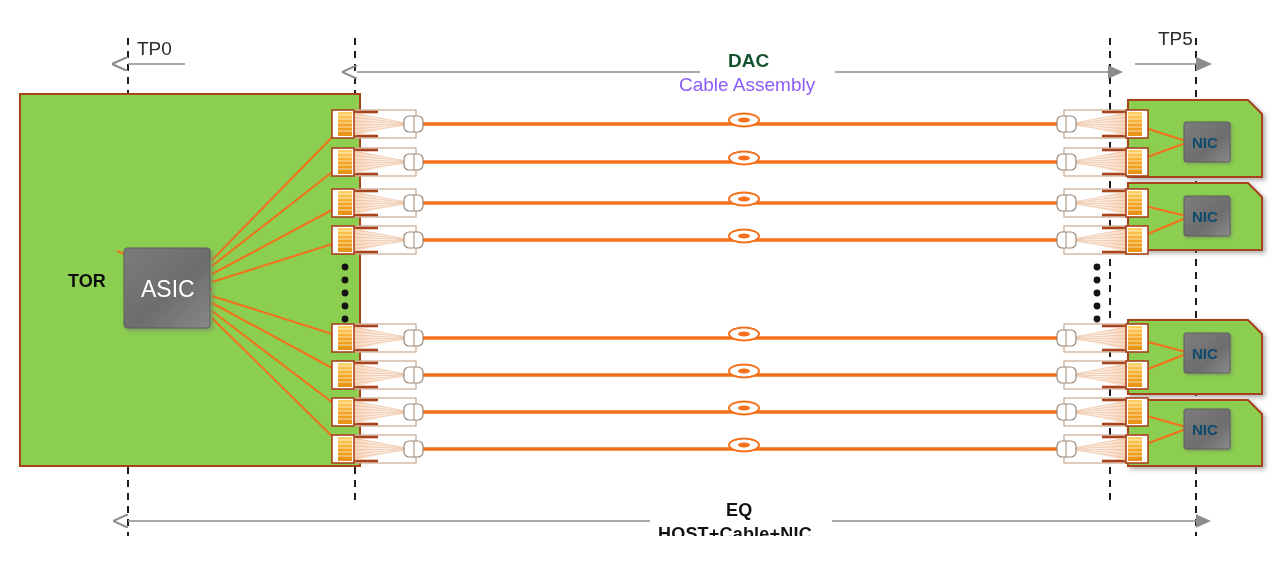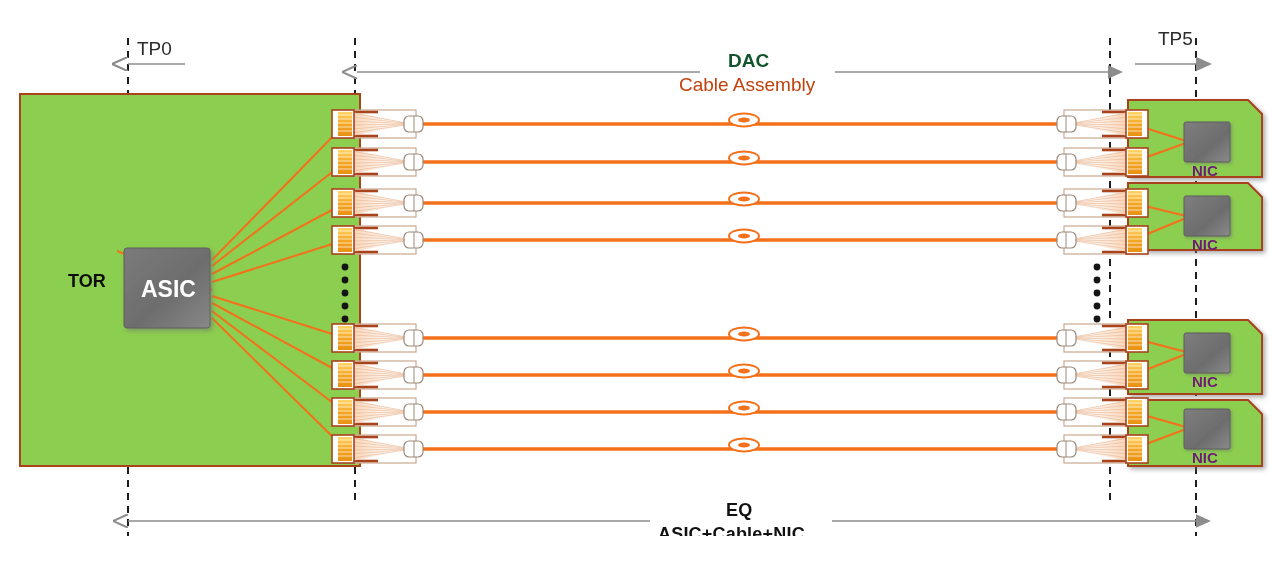--- a/index.html
+++ b/index.html
@@ -35,43 +35,42 @@
     font-size: 19px;
     color: #2b2b2b;
   }
   .lbl-dac {
     font-size: 19px;
     font-weight: bold;
     color: #14532d;
   }
   .lbl-dac-sub {
     font-size: 19px;
-    color: #c2410c;
+    color: #8b5cf6;
   }
   .lbl-eq {
     font-size: 18px;
     font-weight: bold;
     color: #111111;
     letter-spacing: .2px;
     margin-top: 6px;
   }
   .lbl-tor {
     font-size: 18px;
     font-weight: bold;
     color: #0d0d0d;
   }
   .lbl-asic {
     font-size: 23px;
     color: #ffffff;
   }
   .lbl-nic {
     font-size: 15px;
     font-weight: bold;
-    color: #701a75;
-    margin-top: 28px;
+    color: #0c4a6e;
   }
 </style>
 </head>
 <body>
 
 <div id="stage">
 
   <svg class="layer" viewBox="0 0 1280 564" xmlns="http://www.w3.org/2000/svg">
     <defs>
       <linearGradient id="chipGrad" x1="0" y1="0" x2="1" y2="1">
@@ -690,24 +689,24 @@
   <div class="lbl lbl-tp" style="left:137px; top:38px;">TP0</div>
 
   <div class="lbl lbl-tp" style="left:1158px; top:28px;">TP5</div>
 
   <div class="lbl lbl-dac" style="left:728px; top:50px;">DAC</div>
 
   <div class="lbl lbl-dac-sub" style="left:679px; top:74px;">Cable Assembly</div>
 
   <div class="lbl lbl-eq" style="left:726px; top:494px;">EQ</div>
 
-  <div class="lbl lbl-eq" style="left:658px; top:518px;">ASIC+Cable+NIC</div>
+  <div class="lbl lbl-eq" style="left:658px; top:518px;">HOST+Cable+NIC</div>
 
   <div class="lbl lbl-tor" style="left:33px; top:271px;margin-left:35px;">TOR</div>
 
-  <div class="lbl lbl-asic" style="left:141px; top:276px;font-weight:bold;">ASIC</div>
+  <div class="lbl lbl-asic" style="left:141px; top:276px;">ASIC</div>
 
   <div class="lbl lbl-nic" style="left:1192px; top:134px;">NIC</div>
   <div class="lbl lbl-nic" style="left:1192px; top:208px;">NIC</div>
   <div class="lbl lbl-nic" style="left:1192px; top:345px;">NIC</div>
   <div class="lbl lbl-nic" style="left:1192px; top:421px;">NIC</div>
 
 </div>
 
 </body></html>

